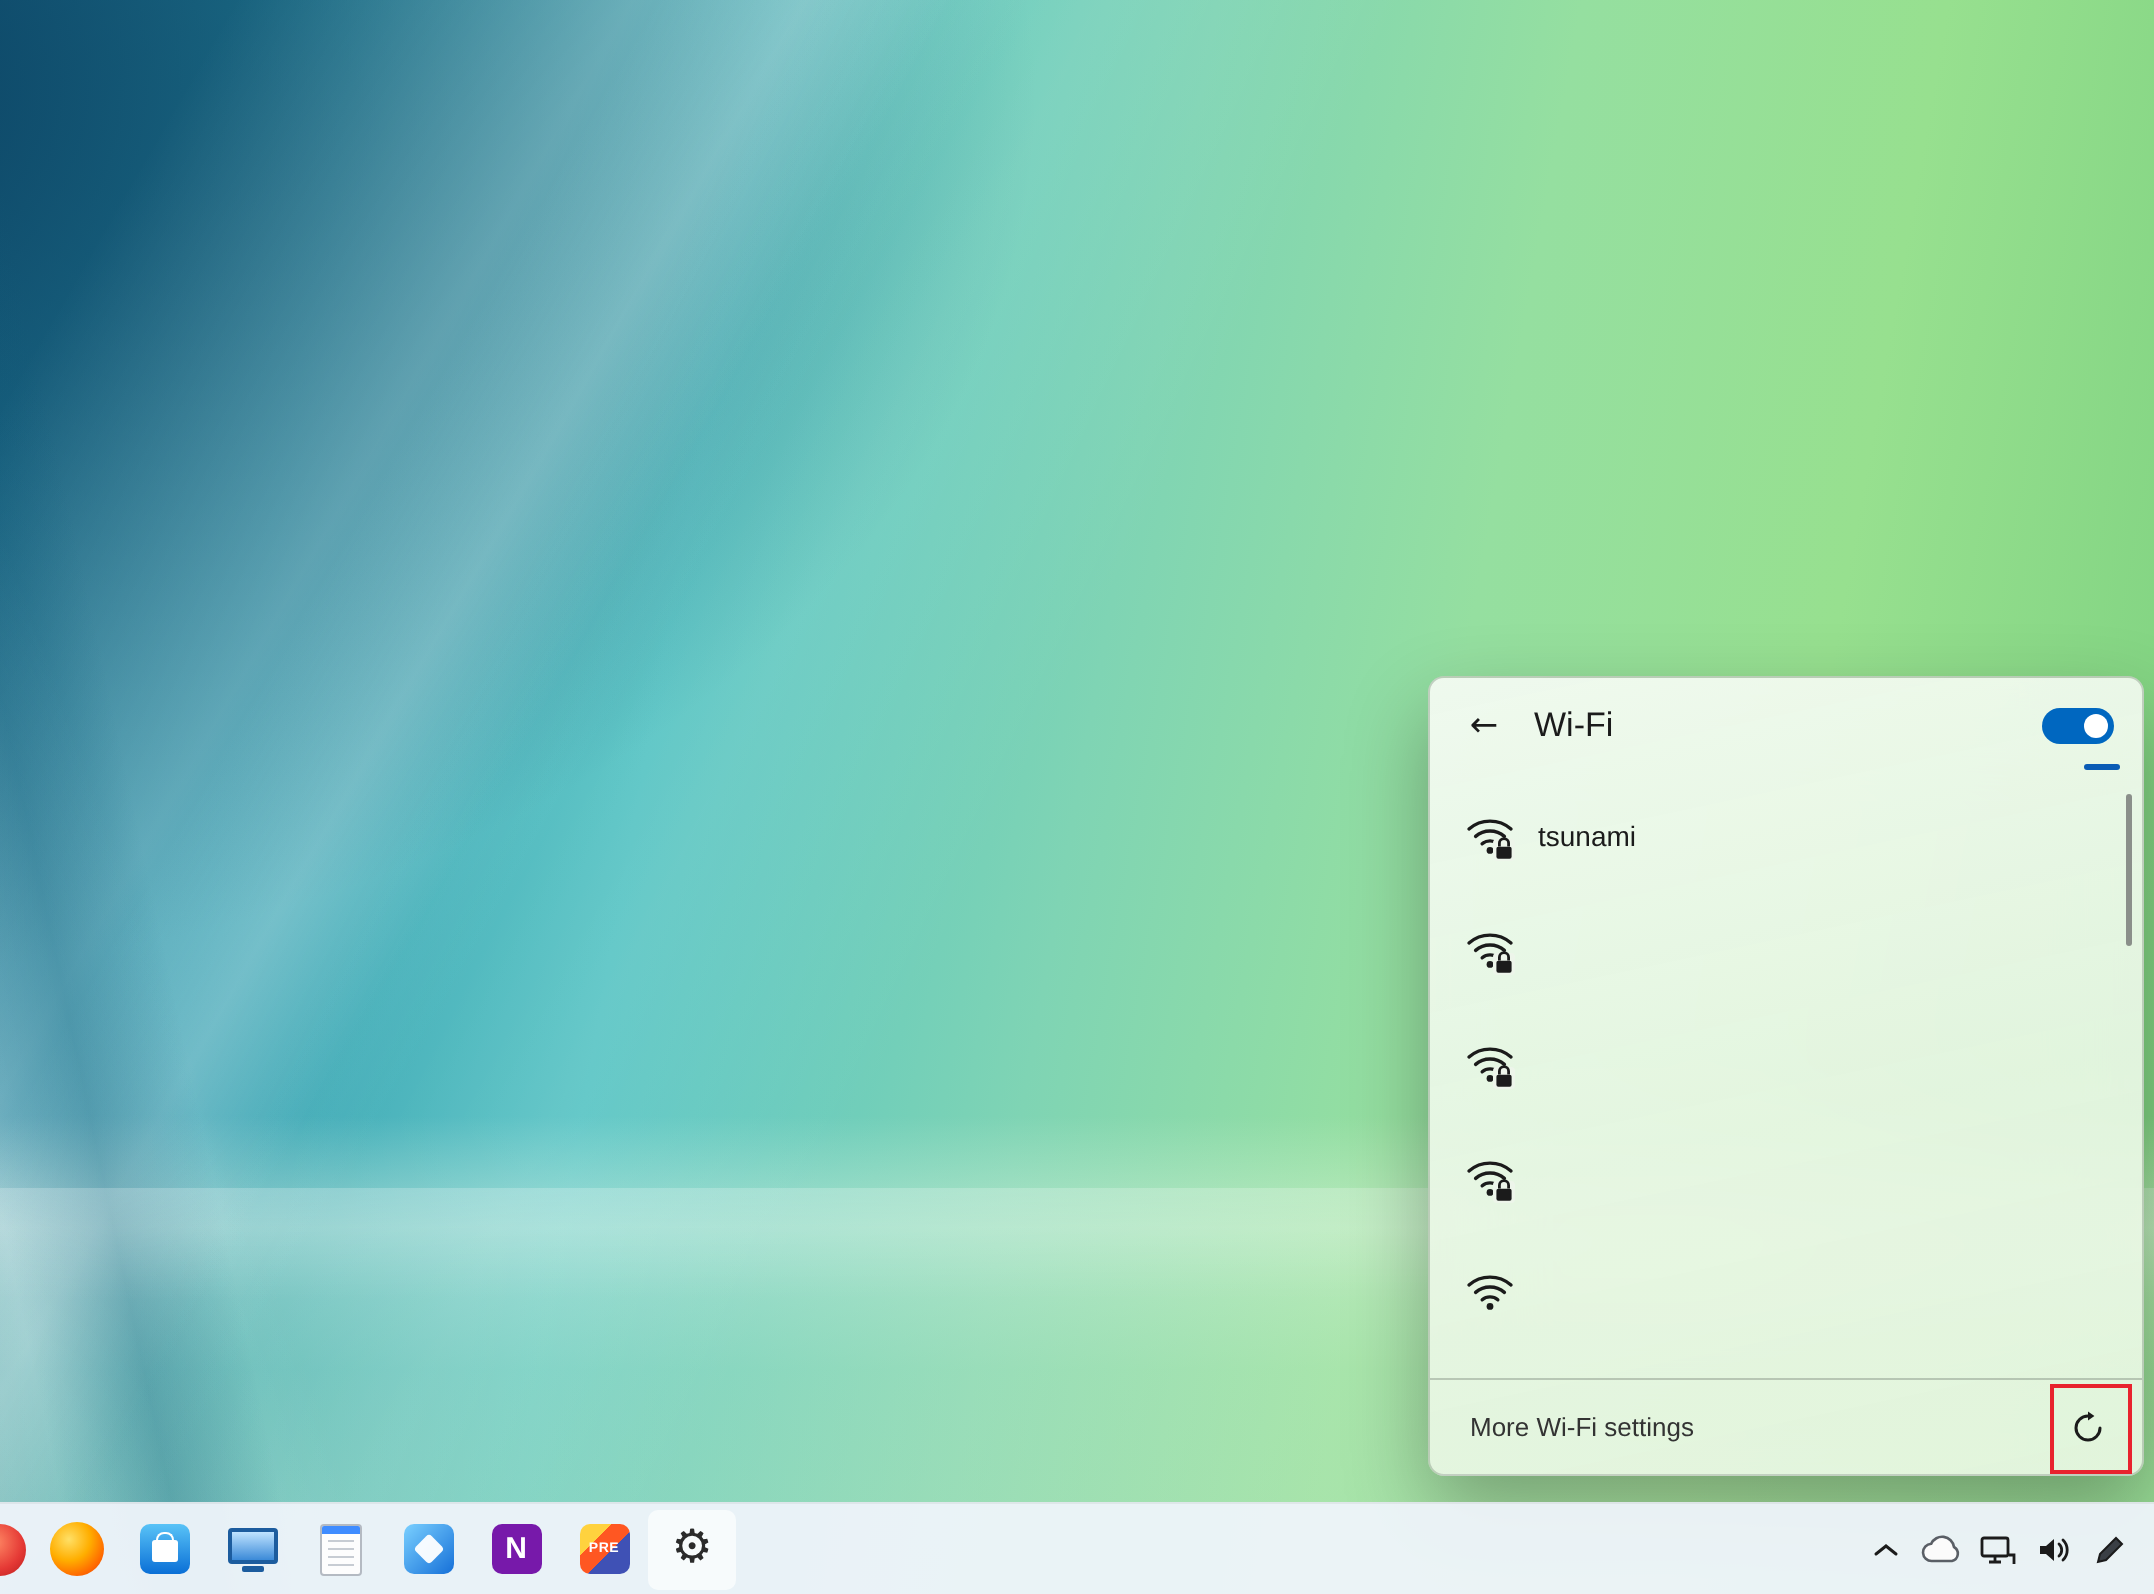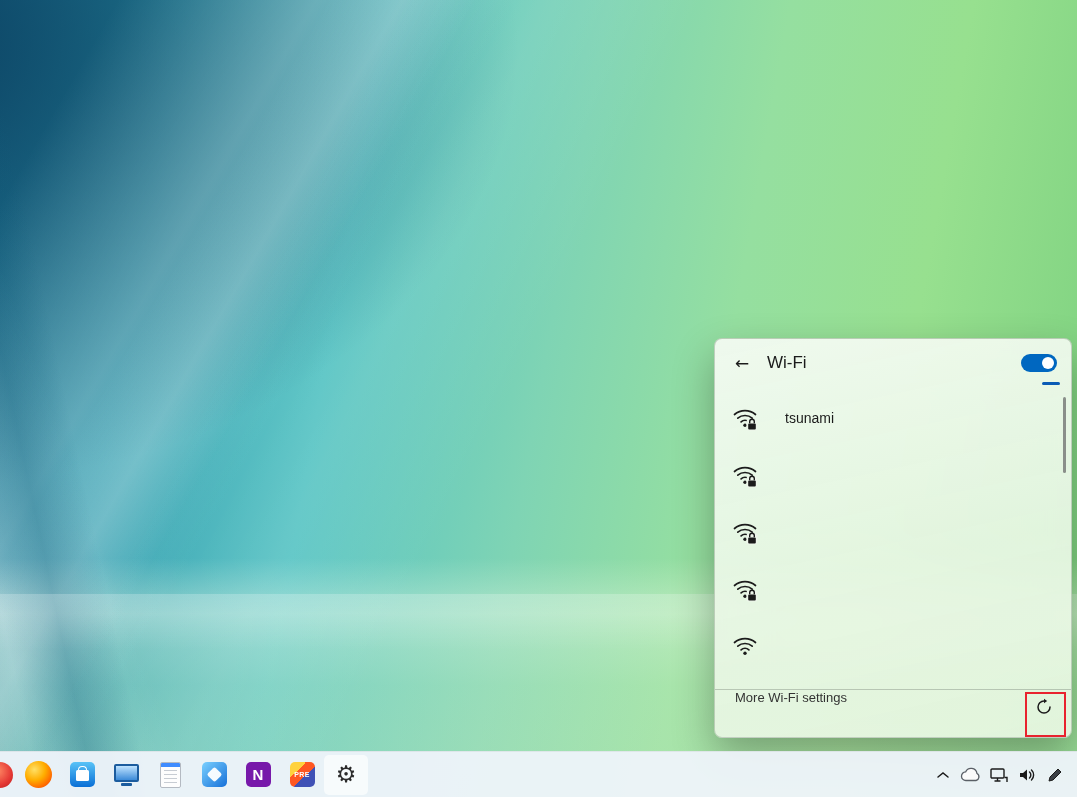--- a/index.html
+++ b/index.html
@@ -43,25 +43,25 @@
     font-size:17px;line-height:30px;color:#1b1b1b;cursor:pointer;padding:0;
     font-family:"DejaVu Sans", sans-serif;}
   .flyout-title{margin-left:10px;font-size:17px;}
   .toggle{margin-left:auto;width:36px;height:18px;border-radius:10px;background:#0067c0;position:relative;cursor:pointer;}
   .toggle .knob{position:absolute;top:3px;right:3px;width:12px;height:12px;border-radius:50%;background:#ffffff;}
   .accent-line{position:absolute;top:43px;right:11px;width:18px;height:3px;background:#0a5bb5;border-radius:2px;}
 
   .network-list{flex:1 1 auto;overflow:hidden;position:relative;padding-top:2px;}
   .net-row{height:57px;display:flex;align-items:center;padding:0 16px 0 17px;cursor:pointer;}
   .wifi-glyph{width:26px;height:26px;flex:0 0 auto;display:block;}
-  .net-name{margin-left:27px;font-size:14px;color:#1b1b1b;}
+  .net-name{margin-left:11px;font-size:14px;color:#1b1b1b;}
   .scroll-thumb{position:absolute;right:5px;top:10px;width:3px;height:76px;background:#8a8f8a;border-radius:2px;cursor:pointer;}
 
   .flyout-footer{flex:0 0 auto;height:47px;border-top:1px solid rgba(90,100,90,0.32);
-    display:flex;align-items:flex-start;padding:0 10px 0 20px;}
+    display:flex;align-items:center;padding:0 10px 0 20px;}
   .more-link{font-size:13px;color:#333;cursor:pointer;}
   .refresh-btn{margin-left:auto;width:34px;height:34px;border:none;background:transparent;border-radius:4px;
     display:flex;align-items:center;justify-content:center;cursor:pointer;}
   .annotation{position:absolute;right:5px;bottom:0px;width:41px;height:45px;box-sizing:border-box;
     border:2px solid #e8232e;pointer-events:none;}
 
   
   .taskbar{position:absolute;left:0;right:0;bottom:0;height:45px;
     background:rgba(238,243,250,0.95);border-top:1px solid rgba(0,0,0,0.05);
     display:flex;align-items:center;}

